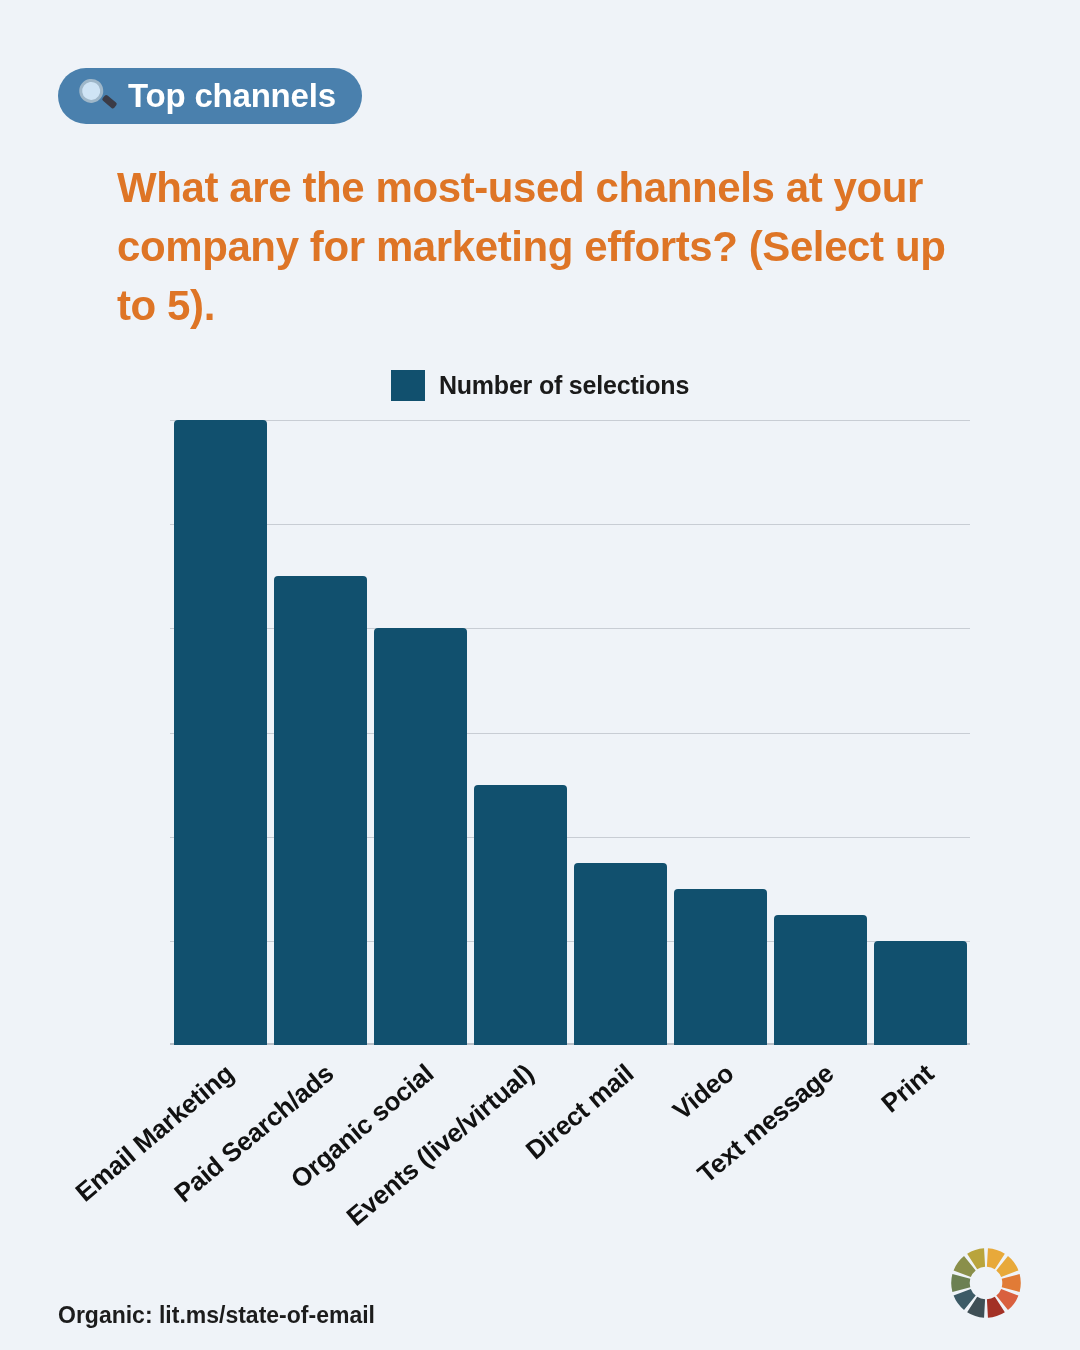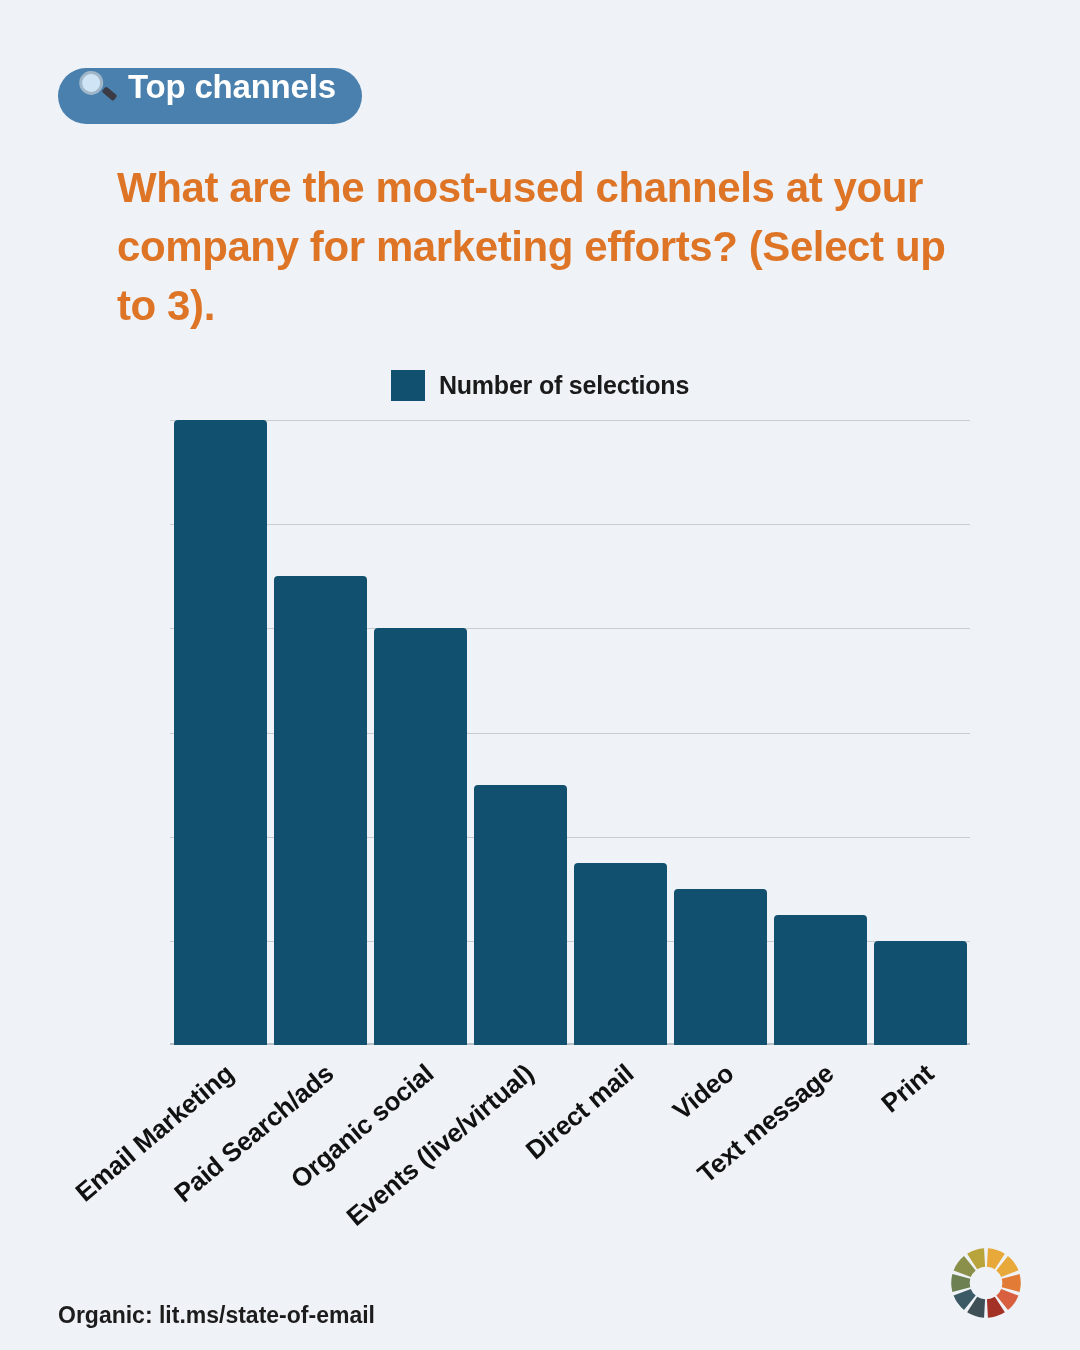--- a/index.html
+++ b/index.html
@@ -17,20 +17,21 @@
 
   
   #badge {
     position: absolute;
     left: 58px;
     top: 68px;
     height: 56px;
     border-radius: 28px;
     background: #4a80ad;
     display: flex;
+    align-items: center;
     padding: 0 26px 0 20px;
     box-sizing: border-box;
   }
   #badge .mag {
     width: 40px;
     height: 40px;
     position: relative;
     margin-right: 10px;
     flex: 0 0 auto;
     transform: rotate(-8deg);
@@ -196,21 +197,21 @@
 <body>
 
 <div id="badge">
   <span class="mag">
     <span class="lens"></span>
     <span class="handle"></span>
   </span>
   <span class="badge-label">Top channels</span>
 </div>
 
-<div id="title">What are the most-used channels at your company for marketing efforts? (Select up to 3).</div>
+<div id="title">What are the most-used channels at your company for marketing efforts? (Select up to 5).</div>
 
 <div id="legend">
   <span class="swatch"></span>
   <span class="legend-text">Number of selections</span>
 </div>
 
 <div id="chart">
   <div class="plot">
     <div id="gridlines">
         <div class="gridline" style="top: 520.833px;"></div>

